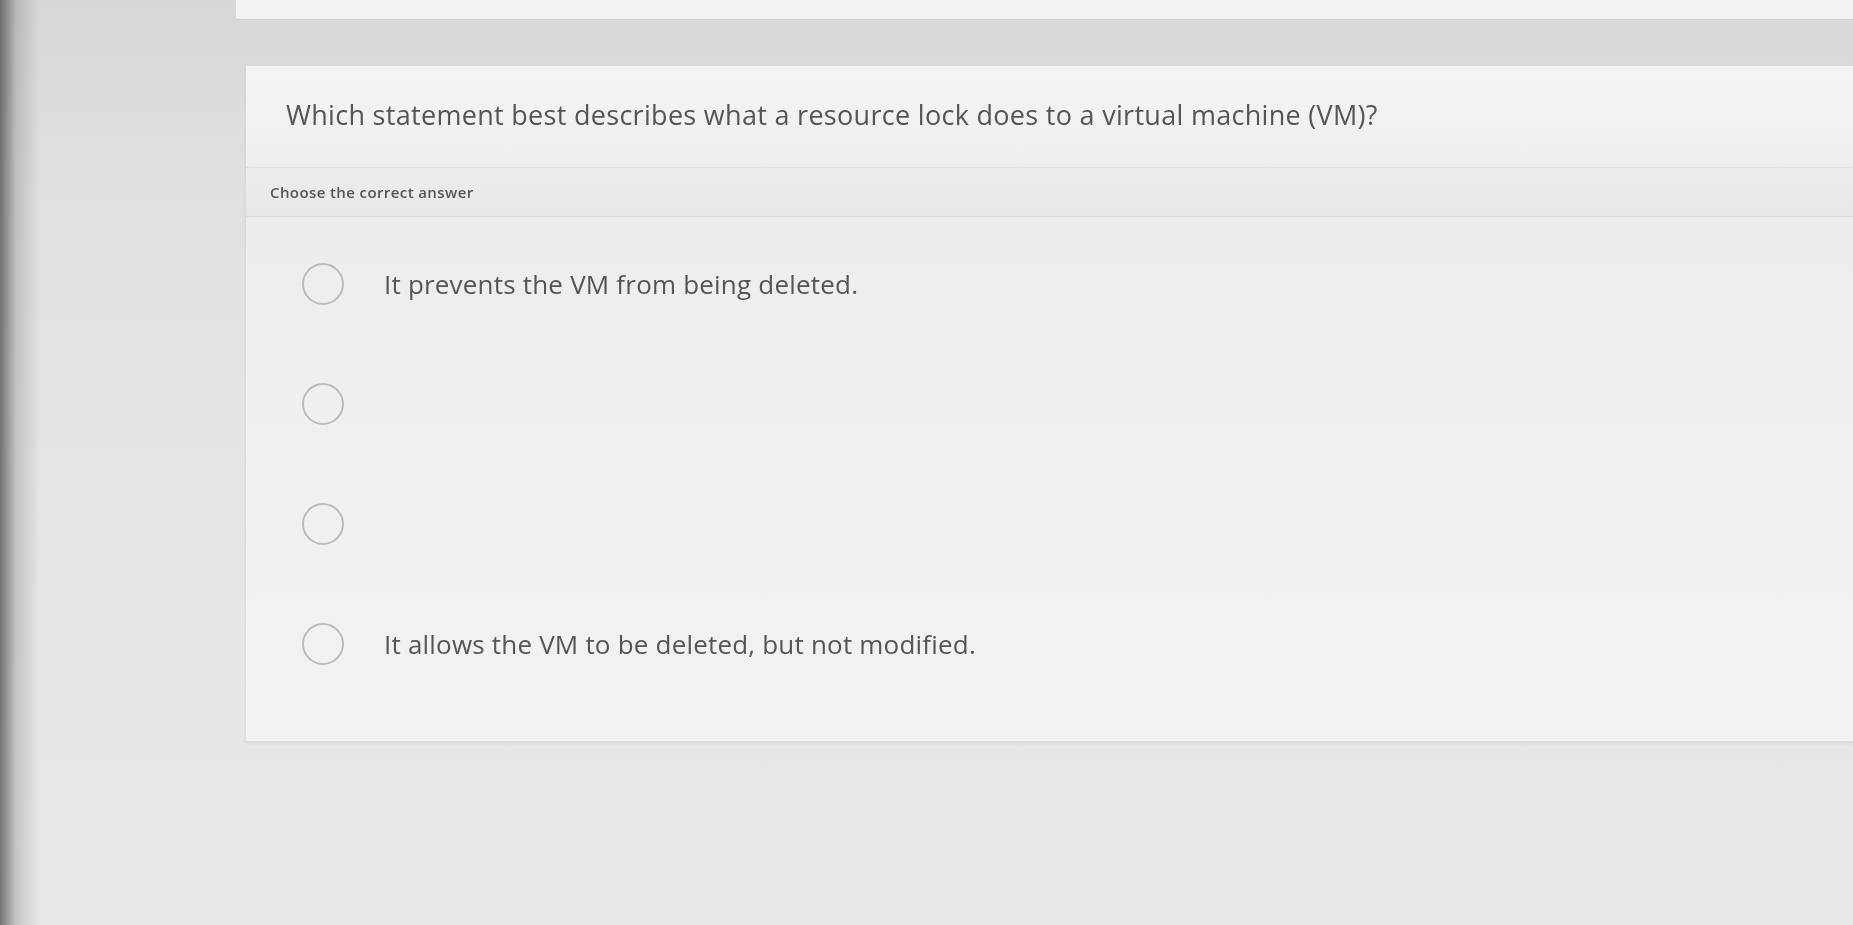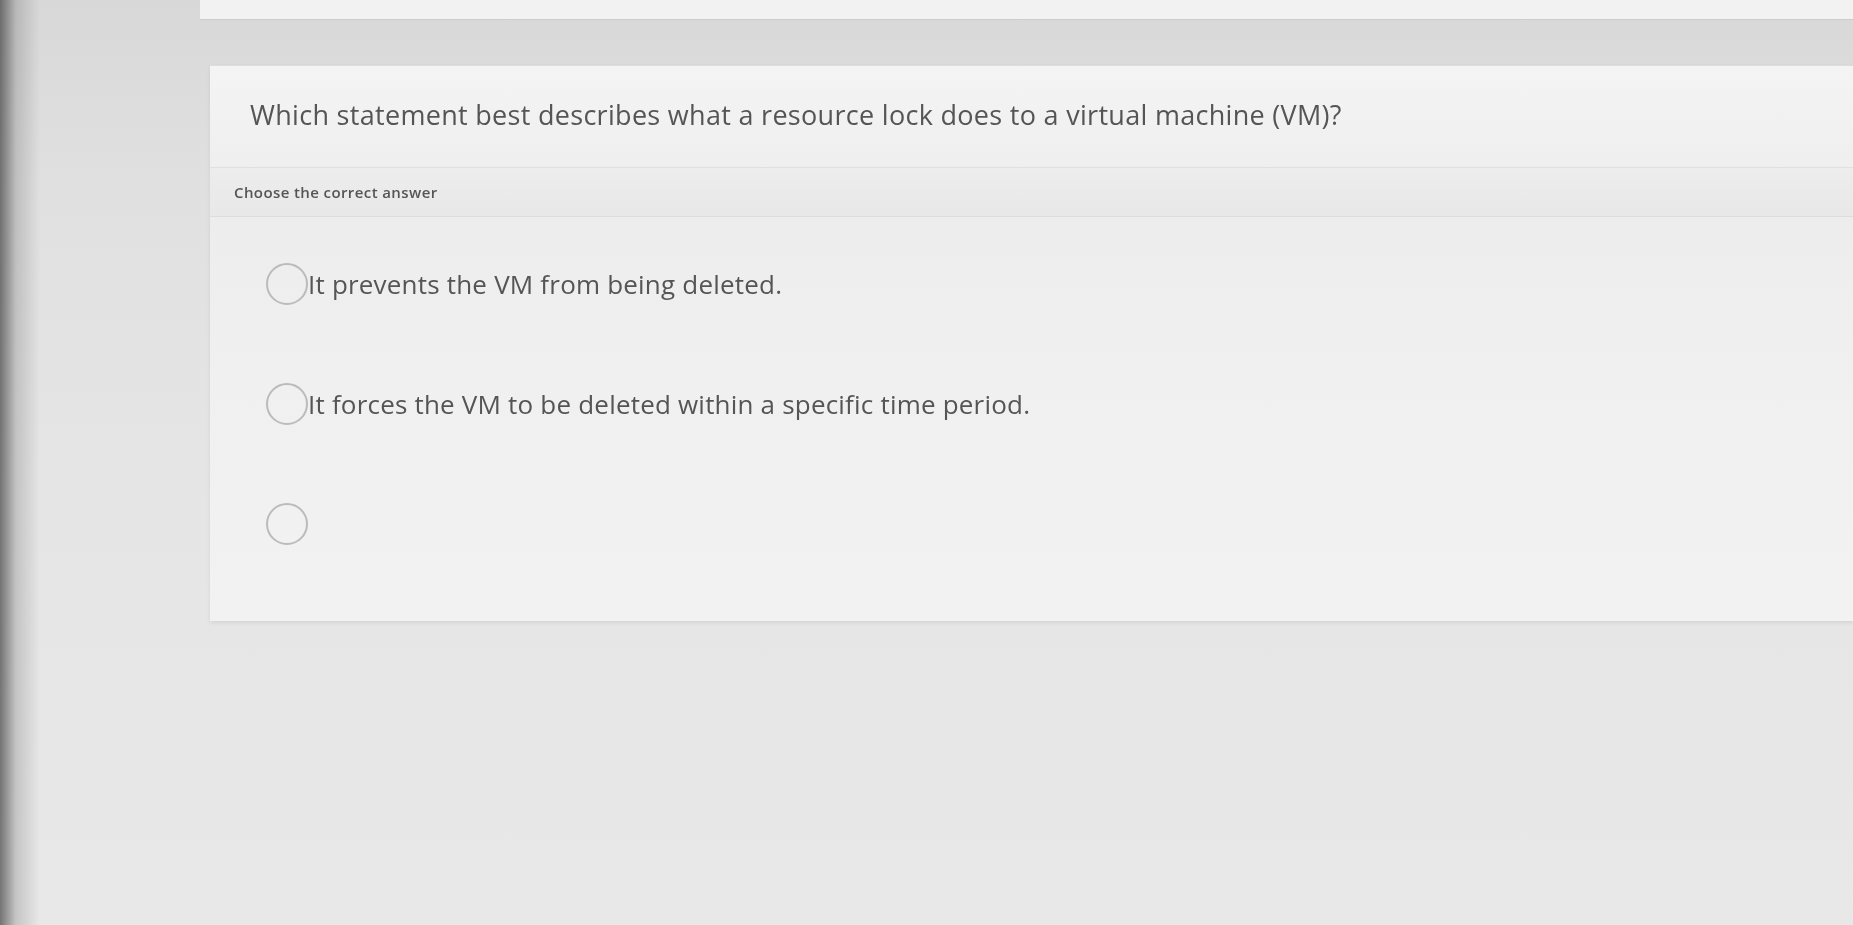--- a/index.html
+++ b/index.html
@@ -11,21 +11,21 @@
     body {
       font-family: 'Segoe UI', 'Open Sans', -apple-system, BlinkMacSystemFont, sans-serif;
       background: #e8e8e8;
       width: 1853px;
       height: 925px;
       overflow: hidden;
       position: relative;
     }
 
     .page-container {
-      padding-left: 20px;
+      padding-left: 56px;
       padding-top: 0;
       height: 100%;
       background: linear-gradient(to bottom, #d8d8d8 0%, #e0e0e0 20%, #e5e5e5 50%, #e8e8e8 100%);
     }
 
     .top-bar {
       height: 20px;
       background: #f2f2f2;
       border-bottom: 1px solid #ccc;
       margin-left: 180px;
@@ -60,20 +60,21 @@
     }
 
     .options-container {
       padding: 30px 40px 60px 40px;
       background: linear-gradient(to bottom, #ededed 0%, #f0f0f0 40%, #f2f2f2 100%);
     }
 
     .option-row {
       display: flex;
       align-items: center;
+      gap: 40px;
       padding: 16px 0;
       margin-bottom: 46px;
       cursor: pointer;
     }
 
     .option-row:last-child {
       margin-bottom: 0;
     }
 
     .radio-button {
@@ -118,25 +119,28 @@
 
     <div class="options-container">
 
       <div class="option-row">
         <div class="radio-button"></div>
         <div class="option-text">It prevents the VM from being deleted.</div>
       </div>
 
       <div class="option-row">
         <div class="radio-button"></div>
-        <div class="option-text">It forces the VM to be deleted within a specific time period.</div>
       </div>
 
       <div class="option-row">
         <div class="radio-button"></div>
       </div>
 
+      <div class="option-row">
+        <div class="radio-button"></div>
+        <div class="option-text">It allows the VM to be deleted, but not modified.</div>
+      </div>
 
     </div>
   </div>
 </div>
 
 <div class="left-shadow"></div>
 
 </body></html>

